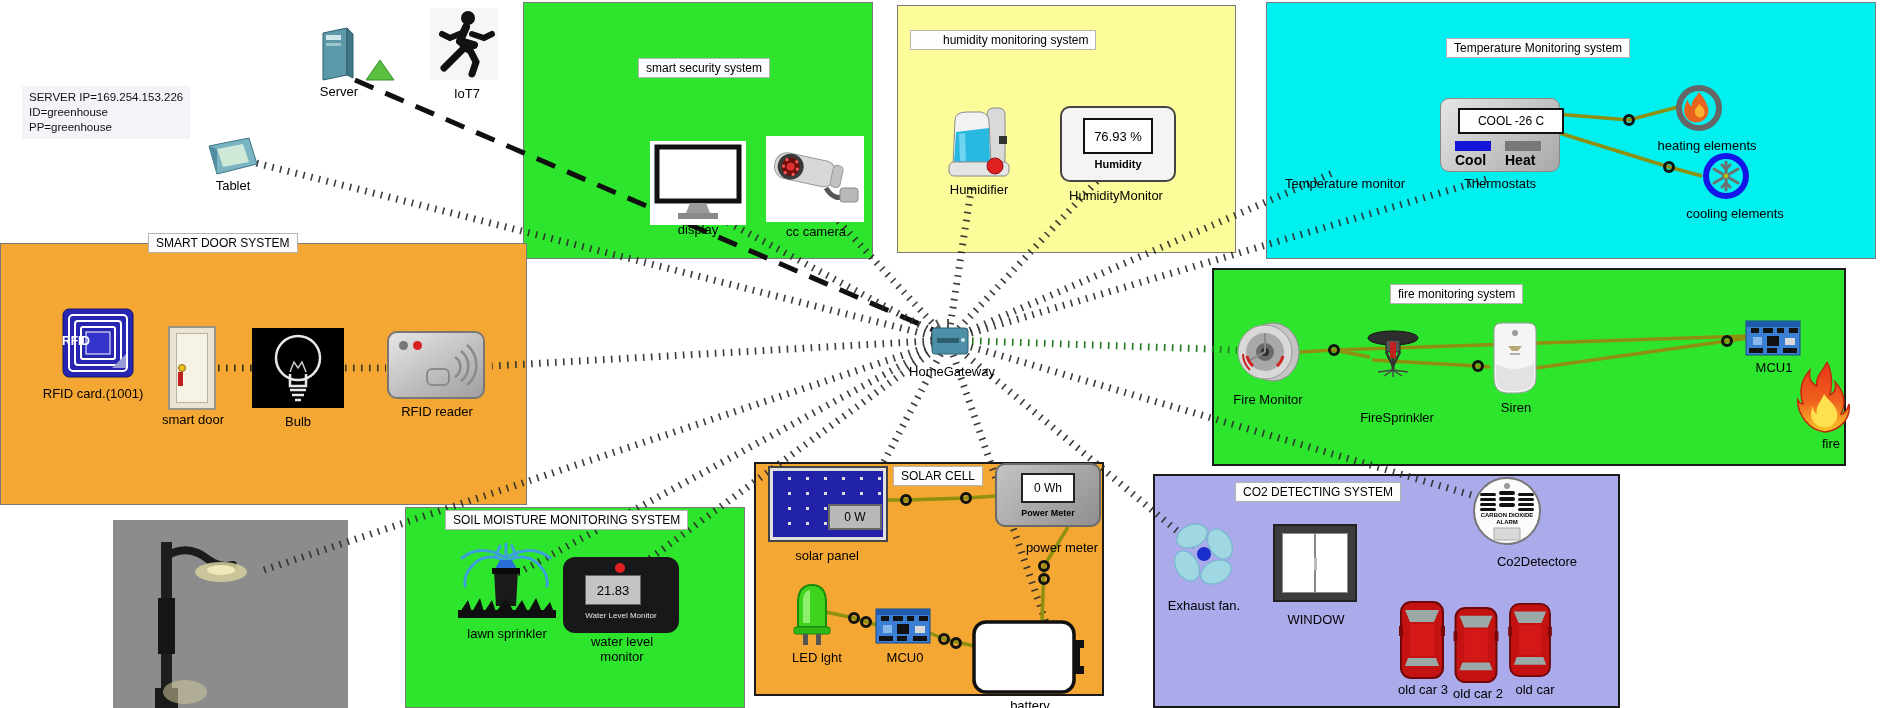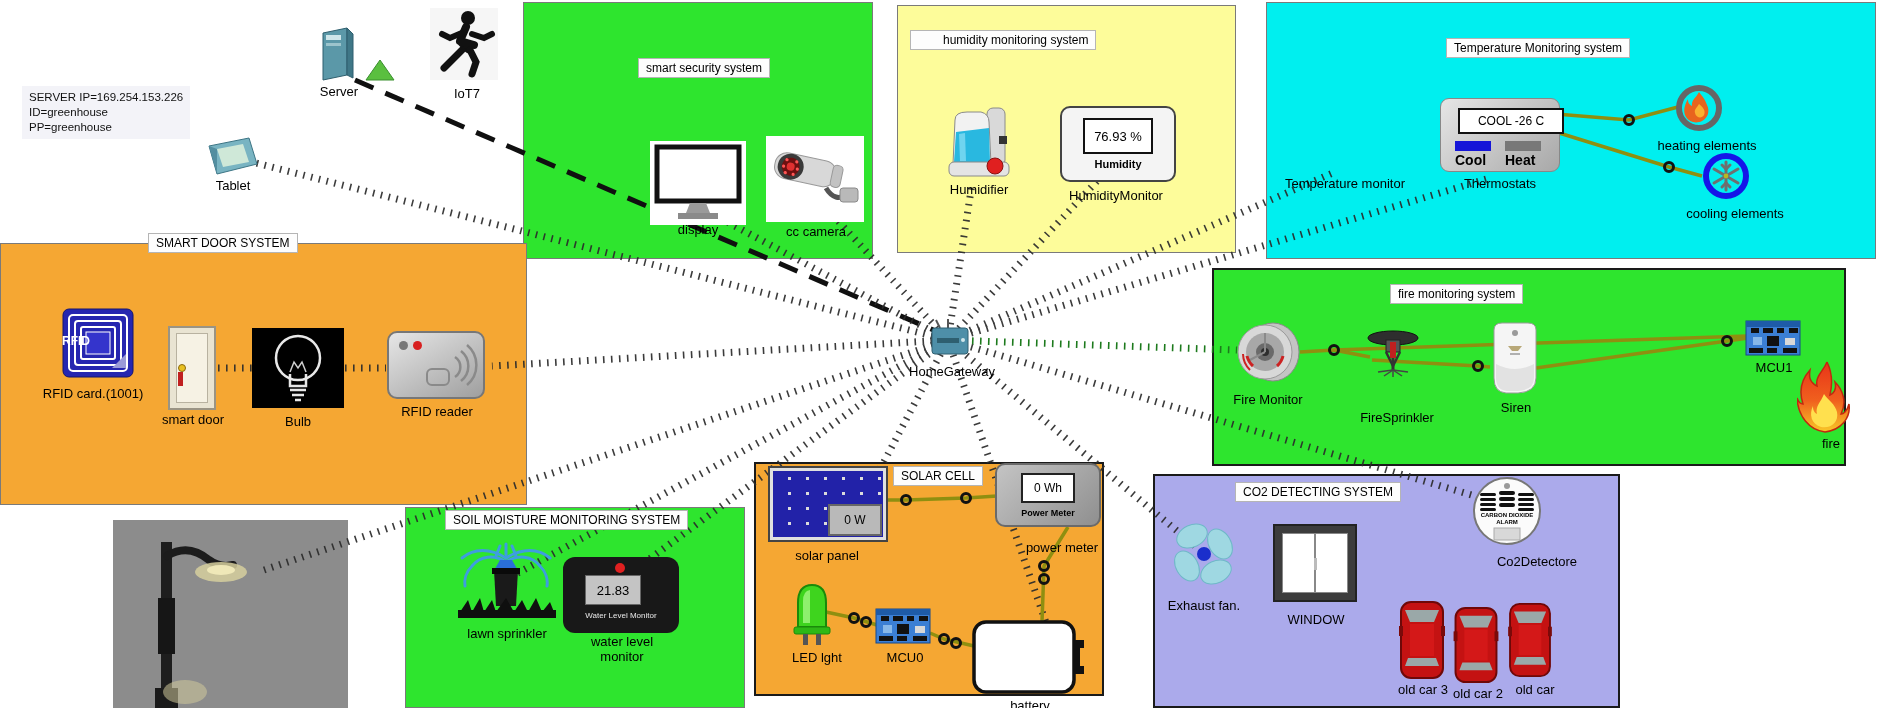--- a/index.html
+++ b/index.html
@@ -390,21 +390,21 @@
     <div style="position:absolute;left:0;right:0;top:54px;text-align:center;color:#e8e8e8;font-size:8px;">Water Level Monitor</div>
   </div>
   <div class="lbl wrap" style="left:622px;top:634px;width:96px;">water level monitor</div>
 
   <div class="dev" style="left:768px;top:466px;width:120px;height:76px;background:#e0e0e0;border:2px solid #444;box-sizing:border-box;">
     <div style="position:absolute;left:3px;top:3px;right:3px;bottom:3px;
          background:
            repeating-linear-gradient(90deg,#2222a8 0 15px,#dcdcdc 15px 18px),
            repeating-linear-gradient(0deg,#2222a8 0 12px,#dcdcdc 12px 15px);
          background-blend-mode:darken;"></div>
-    <div class="disp" style="left:58px;top:36px;width:54px;height:32px;background:#b9b9b9;border:2px solid #666;font-size:12px;">
+    <div class="disp" style="left:58px;top:36px;width:54px;height:26px;background:#b9b9b9;border:2px solid #666;font-size:12px;">
       <span>0 W</span>
     </div>
   </div>
   <div class="lbl" style="left:827px;top:548px;">solar panel</div>
 
   <div class="dev" style="left:995px;top:463px;width:106px;height:64px;background:linear-gradient(135deg,#c4c4c4,#8f8f8f);border:2px solid #6a6a6a;border-radius:10px;box-sizing:border-box;">
     <div class="disp" style="left:24px;top:8px;width:54px;height:30px;background:#fff;border:2px solid #222;font-size:12px;">
       <span>0 Wh</span>
     </div>
     <div class="tinybold" style="position:absolute;left:0;right:0;top:43px;text-align:center;font-size:9px;">Power Meter</div>

